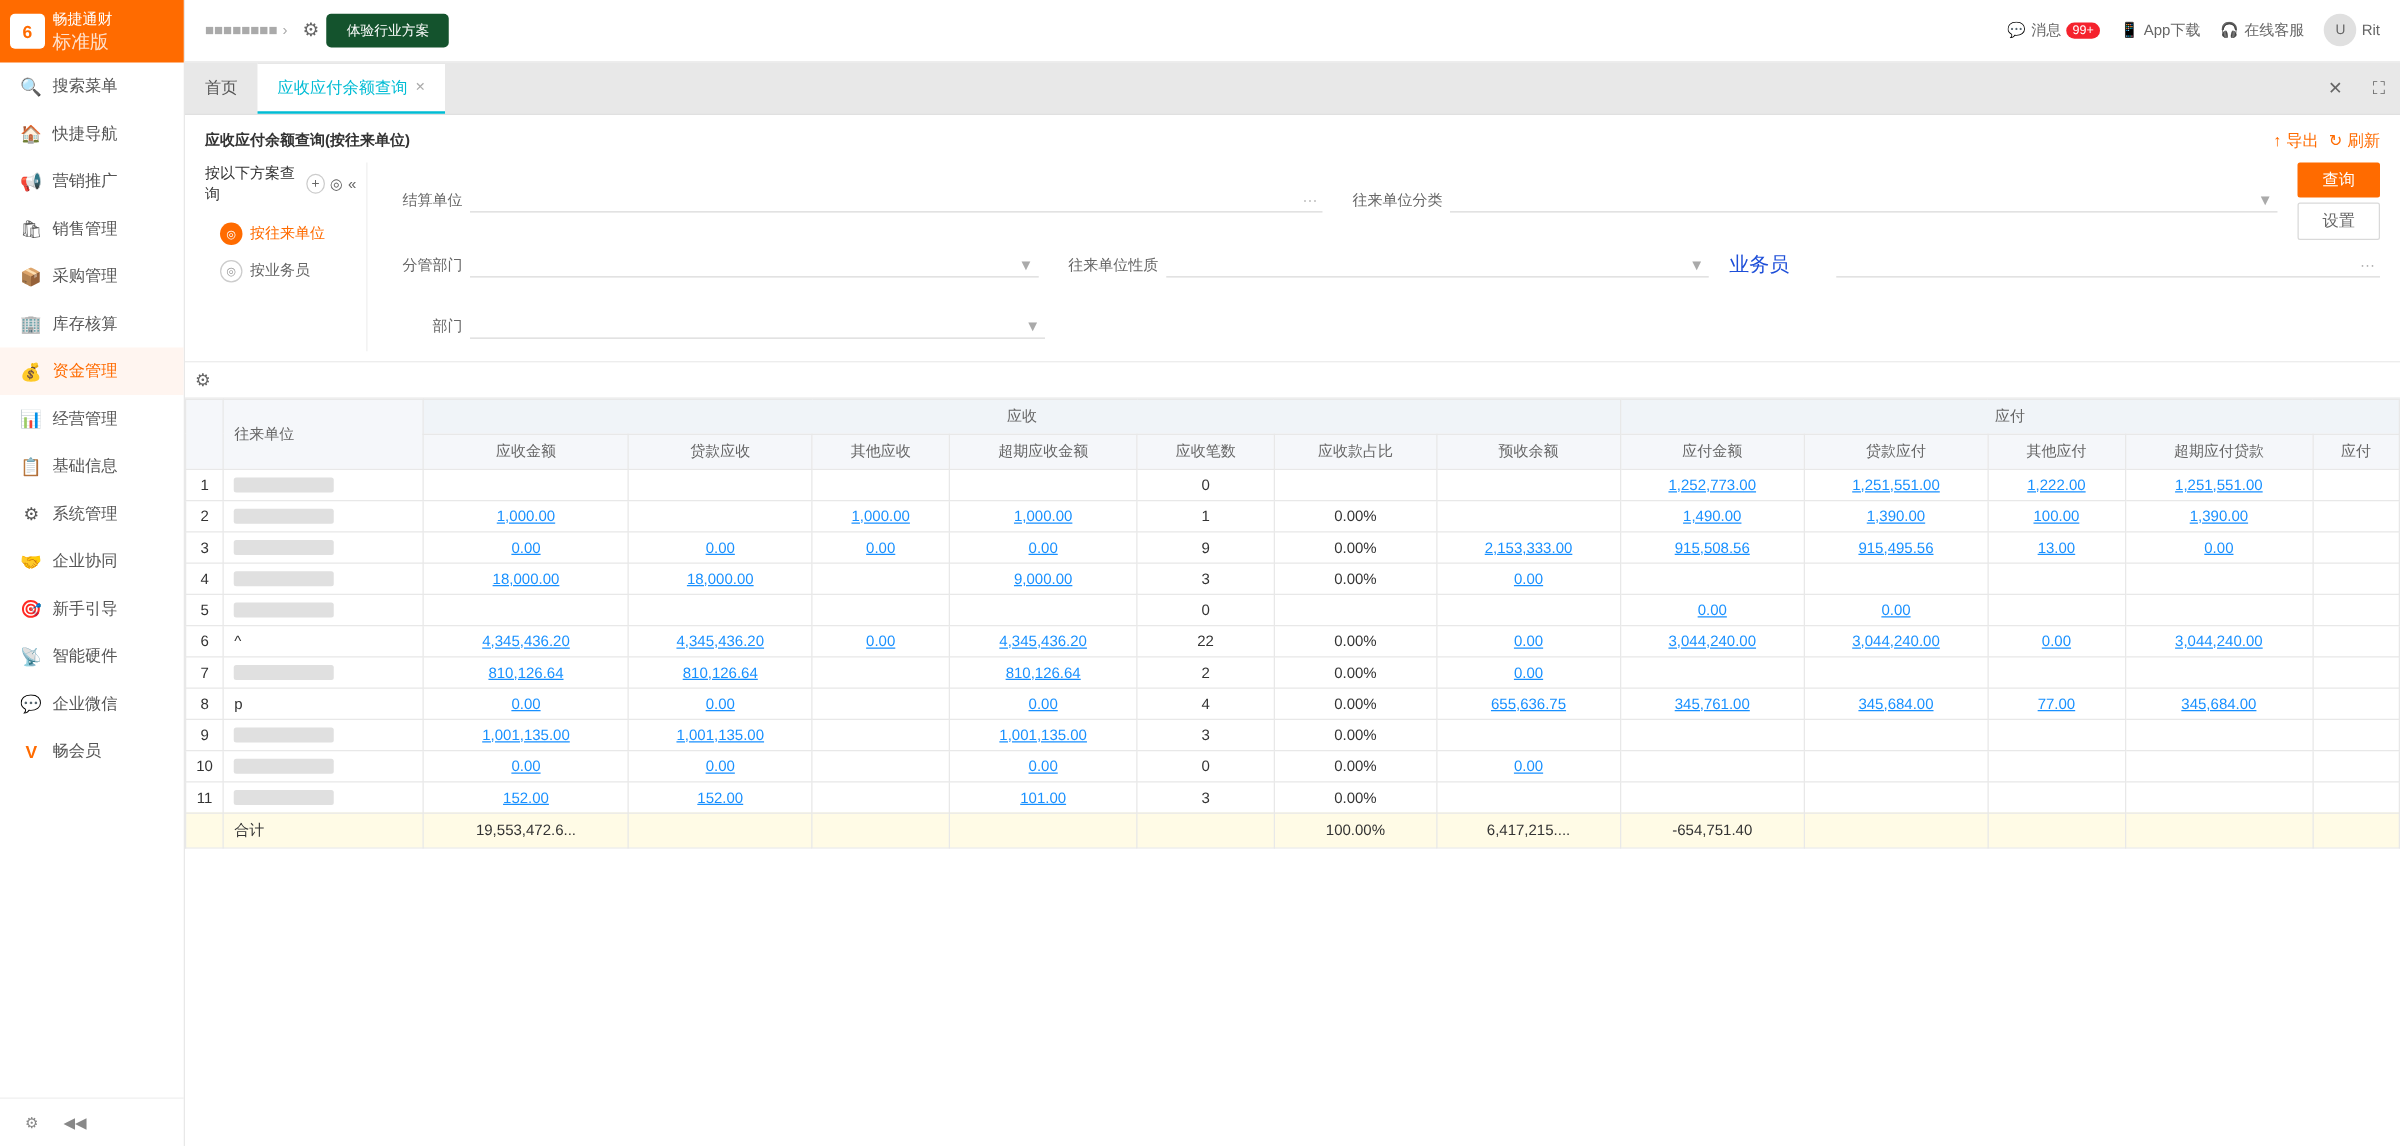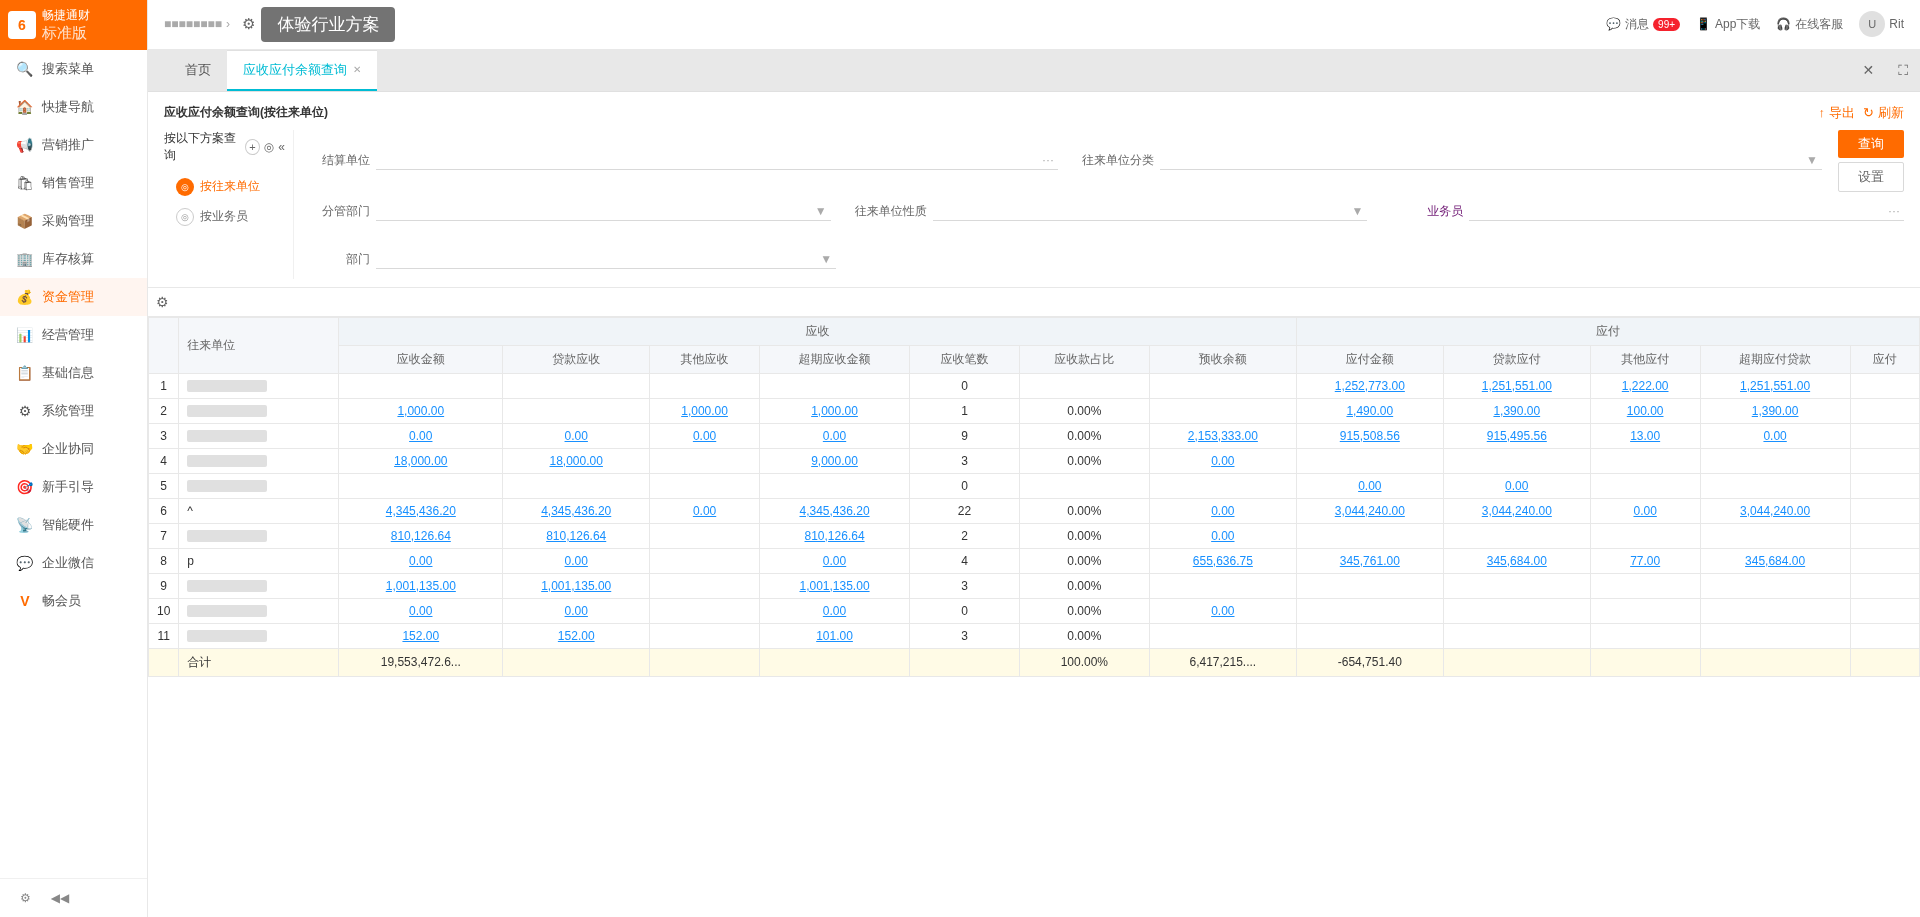--- a/index.html
+++ b/index.html
@@ -17,21 +17,21 @@
     .sidebar-bottom-btn { padding: 4px 8px; font-size: 12px; color: #888; cursor: pointer; }
 
     
     .main { flex: 1; display: flex; flex-direction: column; overflow: hidden; }
 
     
     .topbar { background: #fff; height: 50px; display: flex; align-items: center; padding: 0 16px; border-bottom: 1px solid #e8e8e8; gap: 12px; }
     .topbar-title { color: #aaa; font-size: 12px; display: flex; align-items: center; gap: 4px; }
     .topbar-actions { margin-left: auto; display: flex; align-items: center; gap: 16px; }
     .topbar-btn { display: flex; align-items: center; gap: 4px; color: #666; font-size: 12px; cursor: pointer; }
-    .topbar-btn-primary { background: #737373; color: #fff; padding: 6px 16px; border-radius: 4px; cursor: pointer; font-size: 17px; }
+    .topbar-btn-primary { background: #14532d; color: #fff; padding: 6px 16px; border-radius: 4px; cursor: pointer; font-size: 11px; }
     .badge { background: #f5222d; color: #fff; border-radius: 10px; font-size: 10px; padding: 1px 5px; }
 
     
     .tabbar { background: #f5f5f5; display: flex; align-items: center; border-bottom: 1px solid #e0e0e0; padding: 0; }
     .tab { padding: 10px 16px; font-size: 13px; cursor: pointer; color: #666; display: flex; align-items: center; gap: 6px; border-bottom: 2px solid transparent; }
     .tab.active { background: #fff; color: #00bcd4; border-bottom: 2px solid #00bcd4; border-top: 1px solid #e0e0e0; }
     .tab-home { color: #333; }
     .tab-close { color: #aaa; font-size: 10px; cursor: pointer; }
     .tabbar-ctrl-btn { padding: 8px 12px; color: #666; cursor: pointer; font-size: 14px; }
 
@@ -167,21 +167,21 @@
         <span>在线客服</span>
       </div>
       <div class="topbar-btn">
         <div style="width:26px;height:26px;background:#e0e0e0;border-radius:50%;display:flex;align-items:center;justify-content:center;font-size:11px;color:#666">U</div>
         <span>Rit</span>
       </div>
     </div>
   </div>
 
   <div class="tabbar" style="background:#e8e8e8;">
-    <div class="tab tab-home" style="background:#e8e8e8;border-bottom:none;font-size:13px;color:#555;padding:10px 16px;margin-left:21px;">首页</div>
+    <div class="tab tab-home" style="background:#e8e8e8;border-bottom:none;font-size:13px;color:#555;padding:10px 16px;">首页</div>
     <div class="tab active" style="background:#fff;color:#00bcd4;border-bottom:2px solid #00bcd4;font-size:13px;">
       <span>应收应付余额查询</span>
       <span class="tab-close">✕</span>
     </div>
     <div style="margin-left:auto;display:flex;">
       <div class="tabbar-ctrl-btn">✕</div>
       <div class="tabbar-ctrl-btn">⛶</div>
     </div>
   </div>
 
@@ -253,21 +253,21 @@
               </div>
             </div>
             <div style="flex:1;display:flex;align-items:center;gap:6px;">
               <span style="color:#666;font-size:12px;min-width:80px;text-align:right;">往来单位性质</span>
               <div style="flex:1;border-bottom:1px solid #d9d9d9;padding:2px 4px;display:flex;justify-content:space-between;cursor:pointer;">
                 <span></span>
                 <span style="color:#aaa;">▼</span>
               </div>
             </div>
             <div style="flex:1;display:flex;align-items:center;gap:6px;">
-              <span style="color:#701a75;font-size:12px;min-width:80px;text-align:right;">业务员</span>
+              <span style="color:#1d4ed8;font-size:16px;min-width:80px;">业务员</span>
               <div style="flex:1;border-bottom:1px solid #d9d9d9;padding:2px 4px;display:flex;justify-content:flex-end;">
                 <span style="color:#aaa;font-size:12px;">···</span>
               </div>
             </div>
           </div>
 
           <div style="display:flex;gap:16px;margin-bottom:10px;align-items:center;margin-top:29px;">
             <div style="flex:1;max-width:33%;display:flex;align-items:center;gap:6px;">
               <span style="color:#666;font-size:12px;min-width:60px;text-align:right;">部门</span>
               <div style="flex:1;border-bottom:1px solid #d9d9d9;padding:2px 4px;display:flex;justify-content:space-between;cursor:pointer;">

